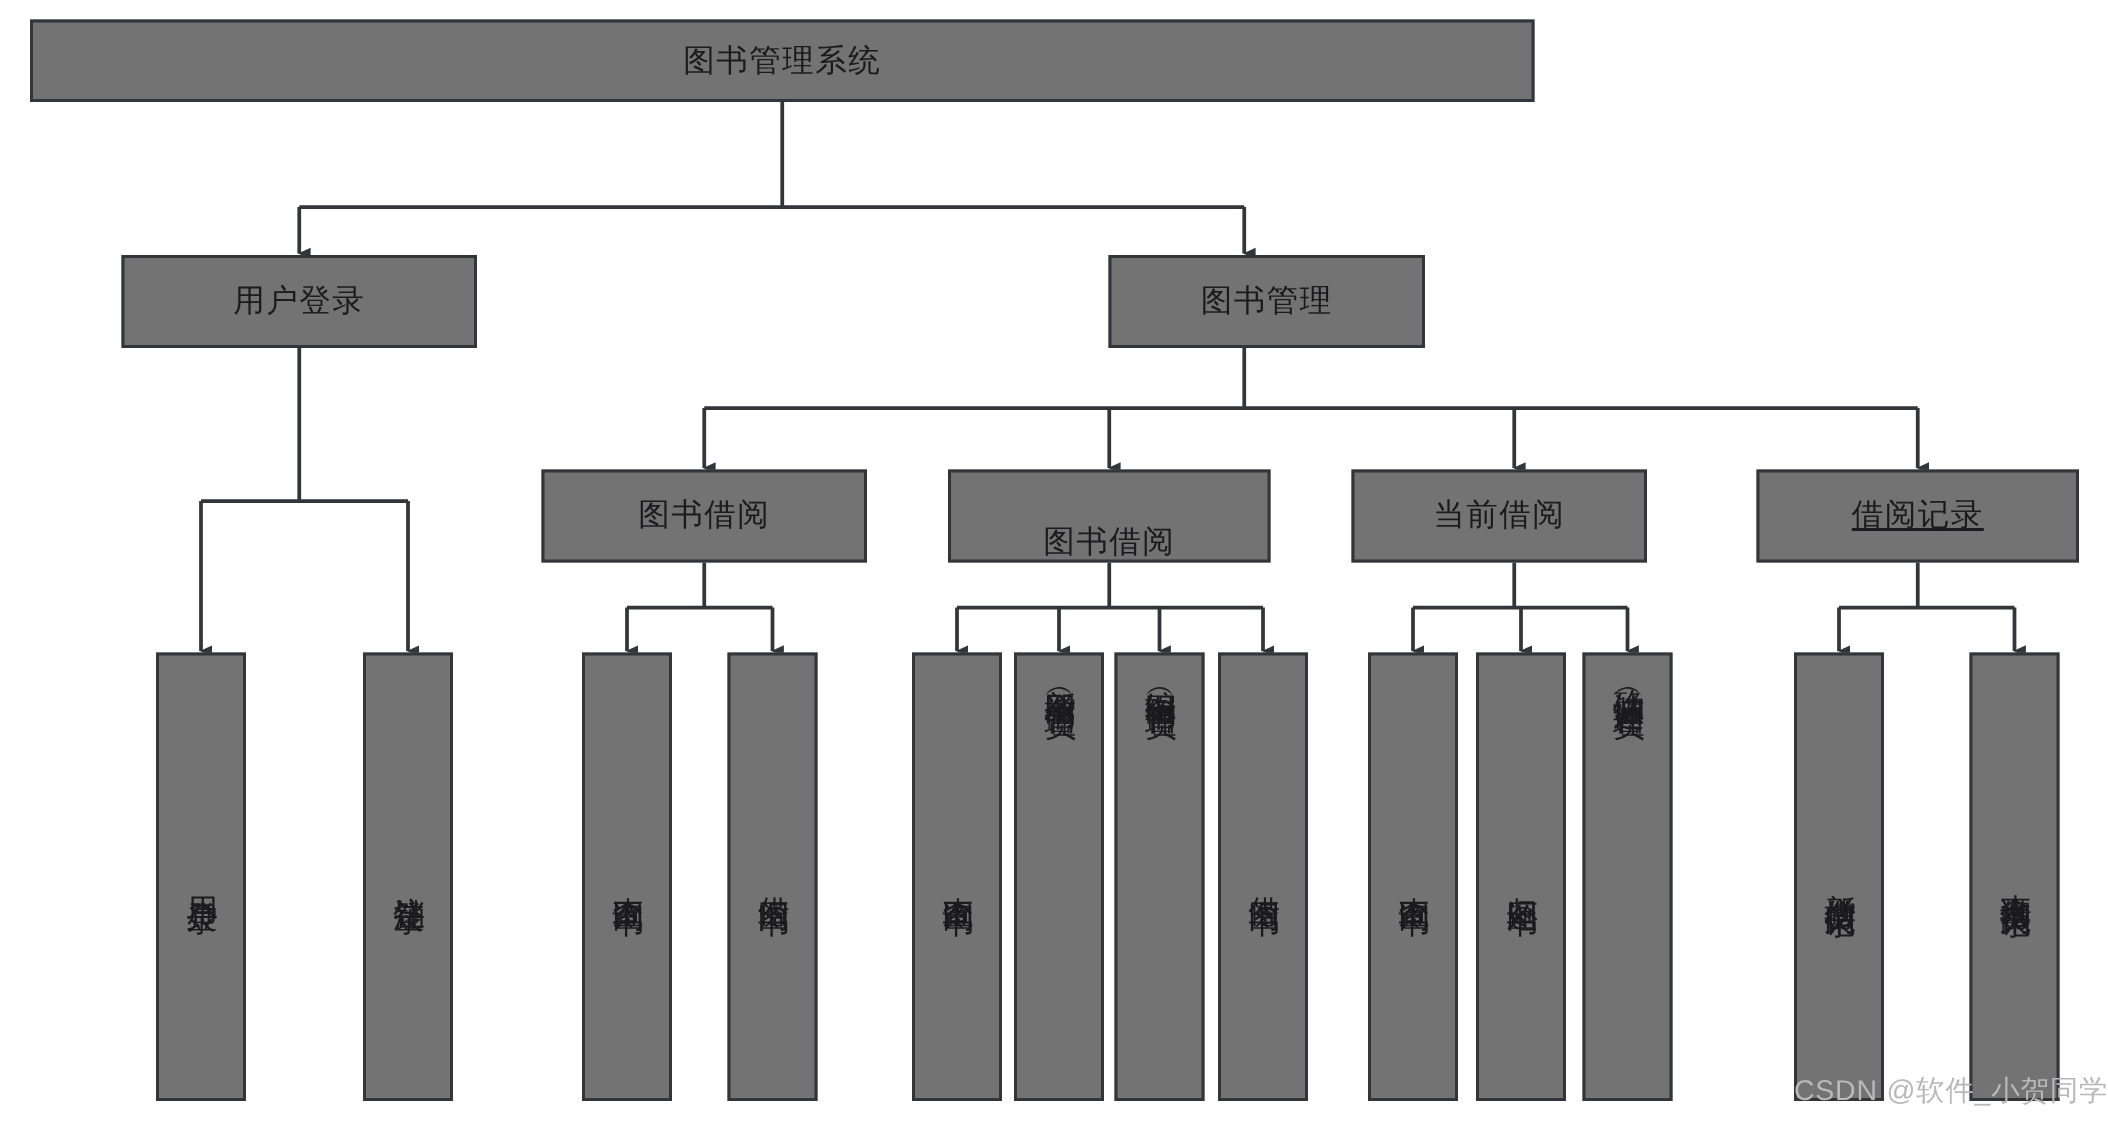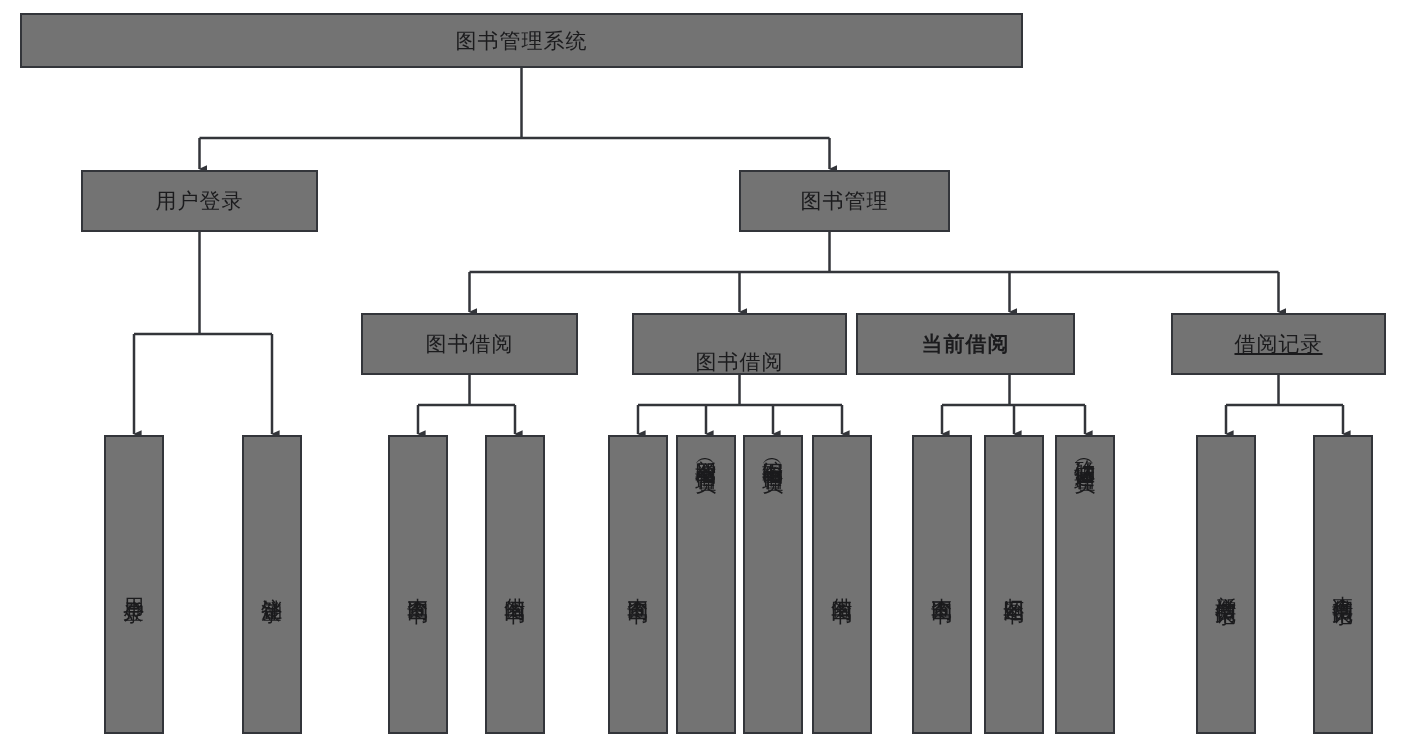--- a/index.html
+++ b/index.html
@@ -124,21 +124,21 @@
       </div>
       <div class="node horizontal" style="left: 739px; top: 170px; width: 211px; height: 62px;">
         <span class="node-label">图书管理</span>
       </div>
       <div class="node horizontal" style="left: 361px; top: 313px; width: 217px; height: 62px;">
         <span class="node-label">图书借阅</span>
       </div>
       <div class="node horizontal" style="left: 632px; top: 313px; width: 215px; height: 62px; align-items: flex-end;">
         <span class="node-label">图书借阅</span>
       </div>
-      <div class="node horizontal" style="left: 856px; top: 313px; width: 219px; height: 62px; font-weight: bold;">
+      <div class="node horizontal" style="left: 901px; top: 313px; width: 197px; height: 62px;">
         <span class="node-label">当前借阅</span>
       </div>
       <div class="node horizontal" style="left: 1171px; top: 313px; width: 215px; height: 62px; text-decoration: underline;">
         <span class="node-label">借阅记录</span>
       </div>
       <div class="node vertical centered" style="left: 104px; top: 435px; width: 60px; height: 299px;">
         <span class="node-label">用户登录</span>
       </div>
       <div class="node vertical centered" style="left: 242px; top: 435px; width: 60px; height: 299px;">
         <span class="node-label">注销登录</span>
@@ -171,13 +171,14 @@
         <span class="node-label">确认归还（管理员）</span>
       </div>
       <div class="node vertical centered" style="left: 1196px; top: 435px; width: 60px; height: 299px;">
         <span class="node-label">新增借阅记录</span>
       </div>
       <div class="node vertical centered" style="left: 1313px; top: 435px; width: 60px; height: 299px;">
         <span class="node-label">查询借阅记录</span>
       </div>
     </div>
 
+  <div class="watermark" style="left: 1196px; top: 714px;">CSDN @软件_小贺同学</div>
 </div>
 
 </body></html>

